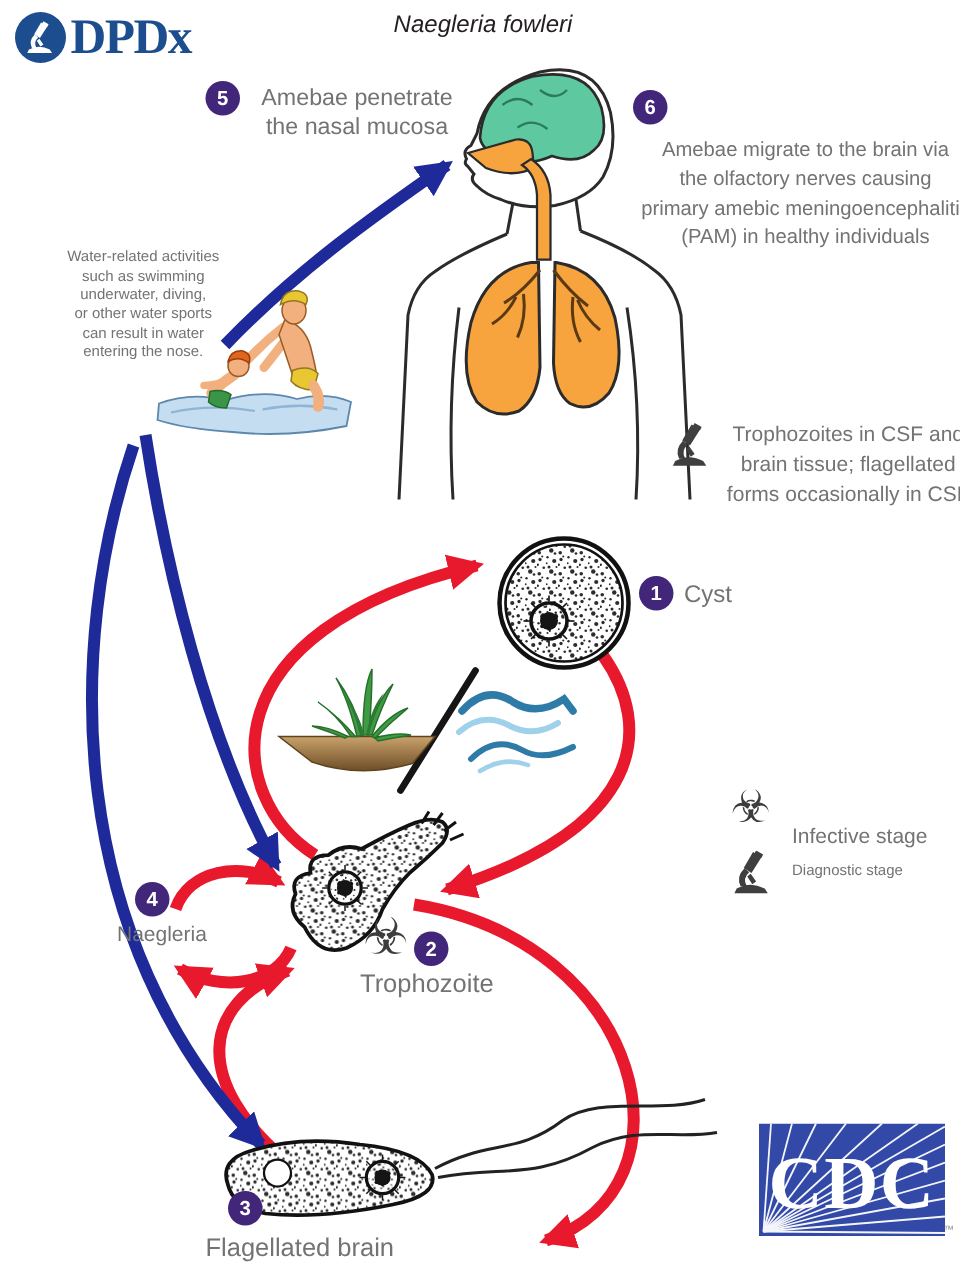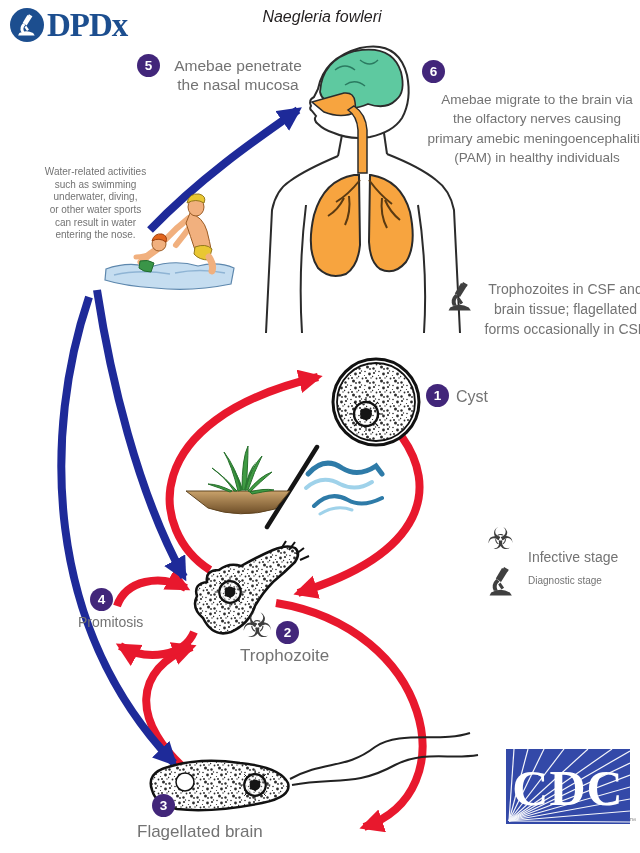--- a/index.html
+++ b/index.html
@@ -263,21 +263,21 @@
 forms occasionally in CSF</div>
 
   <div class="badge" style="left:426px;top:384px">
     <span>1</span>
   </div>
   <div class="lbl txt" style="left:456px;top:387px;font-size:16px">Cyst</div>
 
   <div class="badge" style="left:90px;top:588px">
     <span>4</span>
   </div>
-  <div class="lbl txt" style="left:78px;top:614px;font-size:14px">Promitosis</div>
+  <div class="lbl txt" style="left:78px;top:614px;font-size:14px">Naegleria</div>
 
   <div class="bio txt" style="left:242px;top:608px;font-size:34px">☣</div>
   <div class="badge" style="left:276px;top:621px">
     <span>2</span>
   </div>
   <div class="lbl txt" style="left:240px;top:645px;font-size:17px">Trophozoite</div>
 
   <div class="badge" style="left:152px;top:794px">
     <span>3</span>
   </div>

